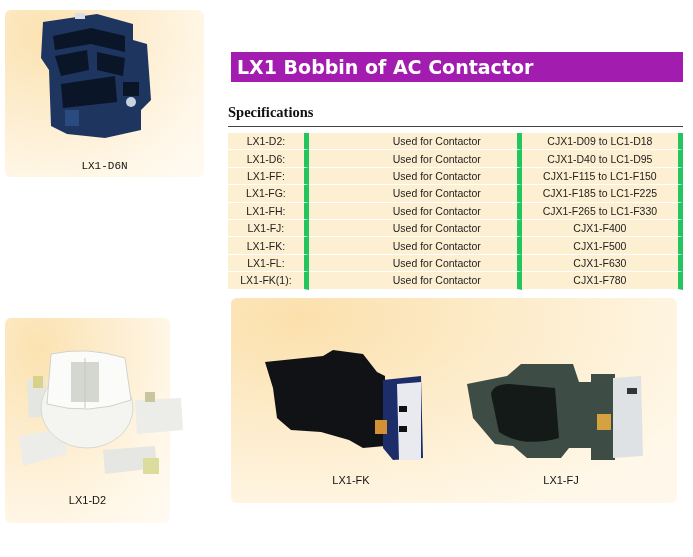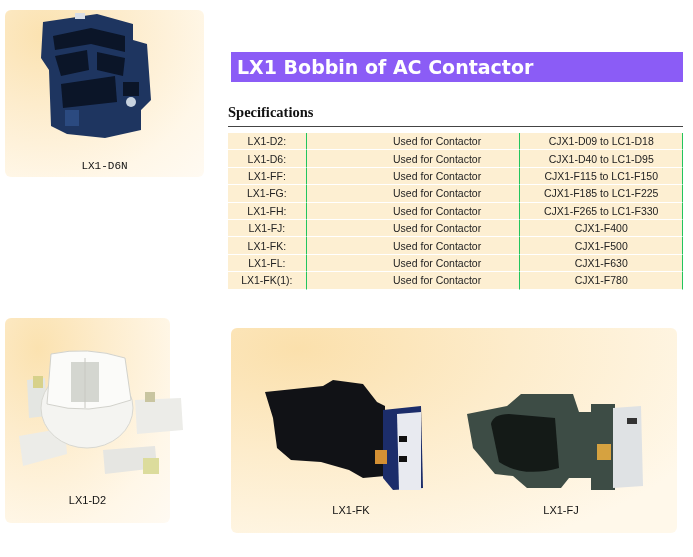--- a/index.html
+++ b/index.html
@@ -4,33 +4,33 @@
 <style>
   html, body { margin: 0; padding: 0; background: #ffffff; }
   body { width: 693px; height: 557px; position: relative; overflow: hidden;
          font-family: "Liberation Sans", sans-serif; }
   .panel { position: absolute; border-radius: 6px;
            background: radial-gradient(ellipse at 20% 15%, #fbe2b0 0%, #fdeccc 35%, #fff7e8 75%, #fffaf2 100%); }
   .panel .caption { position: absolute; left: 0; right: 0; text-align: center;
                     font-size: 11px; color: #111; }
   #p-d6n { left: 5px; top: 10px; width: 199px; height: 167px; }
   #p-d2  { left: 5px; top: 318px; width: 165px; height: 205px; }
-  #p-fk  { left: 231px; top: 328px; width: 446px; height: 205px;
+  #p-fk  { left: 231px; top: 298px; width: 446px; height: 205px;
            background: radial-gradient(ellipse at 15% 10%, #fbe0ac 0%, #fdeccb 40%, #fff8ea 85%); }
   .title-bar { position: absolute; left: 231px; top: 52px; width: 452px; height: 30px;
-               background: #8b5cf6; color: #fff; font-weight: bold; font-size: 19px;
+               background: #a21caf; color: #fff; font-weight: bold; font-size: 19px;
                line-height: 30px; padding-left: 6px; box-sizing: border-box;
                font-family: "DejaVu Sans", sans-serif; }
   .spec-head { position: absolute; left: 228px; top: 104px; width: 455px; height: 22px;
                border-bottom: 1px solid #444; font-weight: bold; font-size: 14.5px;
                font-family: Liberation Serif, serif; color: #111; }
   table.spec { position: absolute; left: 228px; top: 133px; width: 455px;
                border-collapse: separate; border-spacing: 0 0; font-size: 10.5px; color: #222; }
   table.spec td { background: #fdefd2; height: 16.4px; padding: 0; text-align: center;
-                  border-bottom: 1px solid #fff; border-right: 1px solid #22c55e; }
+                  border-bottom: 1px solid #fff; border-right: 5px solid #22c55e; }
   table.spec td.c1 { width: 86px; }
   table.spec td.c2 { width: 185px; padding-left: 48px; }
   table.spec td.c3 { width: 184px; }
   svg { position: absolute; }
 </style>
 </head>
 <body>
 
 <div class="panel" id="p-d6n">
   <svg width="199" height="140" viewBox="0 0 199 140" style="left:0;top:0;">

